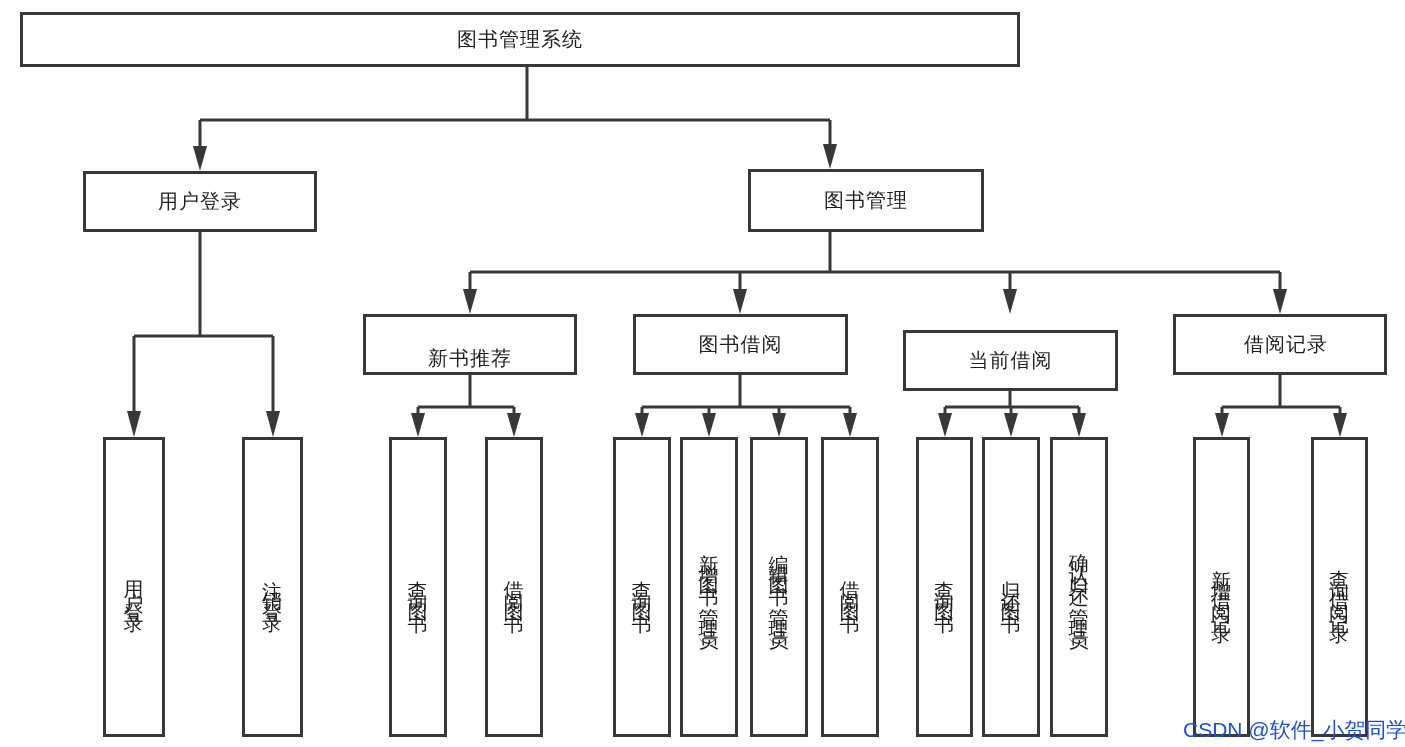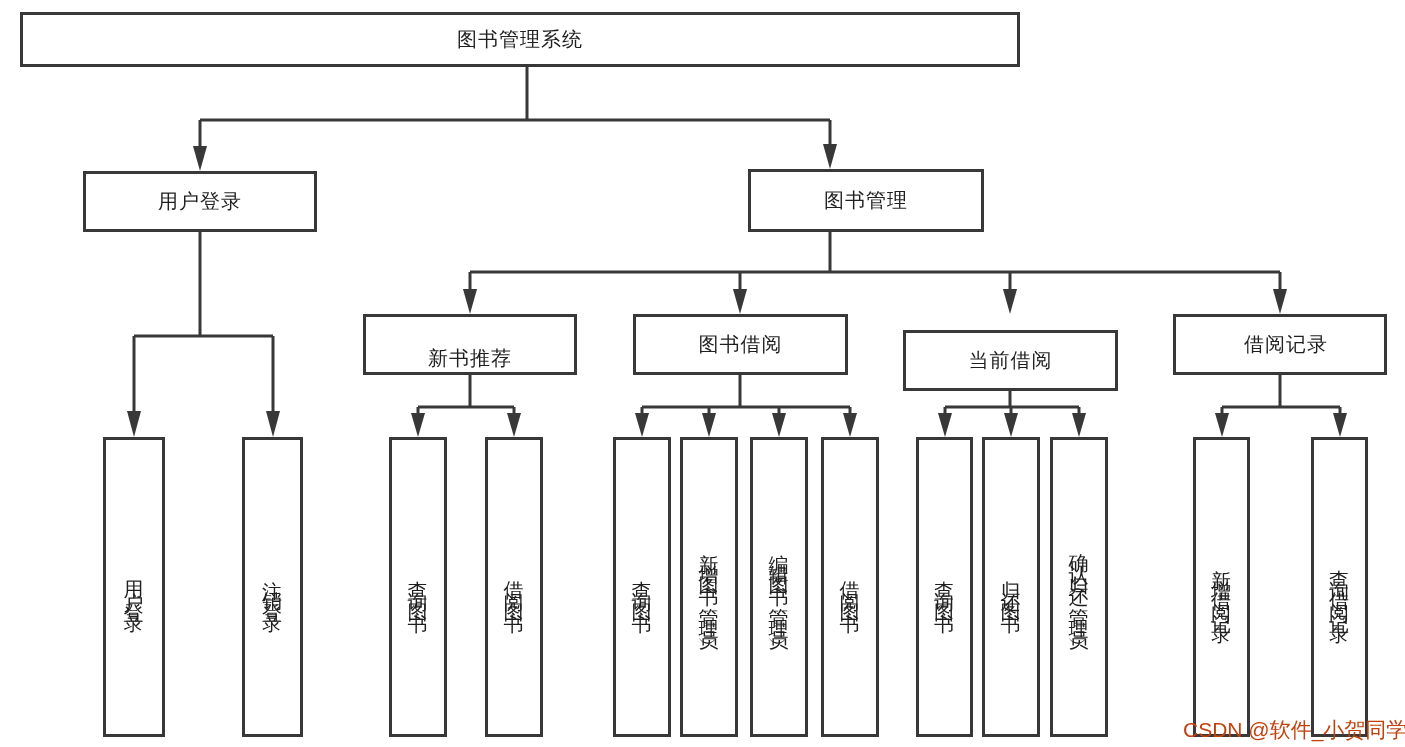--- a/index.html
+++ b/index.html
@@ -69,21 +69,21 @@
   .lf8  { left: 821px;  width: 58px; }
   .lf9  { left: 916px;  width: 57px; }
   .lf10 { left: 982px;  width: 58px; }
   .lf11 { left: 1050px; width: 58px; }
   .lf12 { left: 1193px; width: 57px; }
   .lf13 { left: 1311px; width: 57px; }
   .watermark {
     position: absolute;
     left: 1183px; top: 716px;
     width: 222px; height: 28px;
-    color: #c2410c;
+    color: #1d4ed8;
     font-size: 21px;
     white-space: nowrap;
     z-index: 5;
   }
   svg .wire { stroke: #383838; stroke-width: 3; fill: none; }
   svg .head { fill: #383838; stroke: none; }
 </style>
 </head>
 <body>
 

